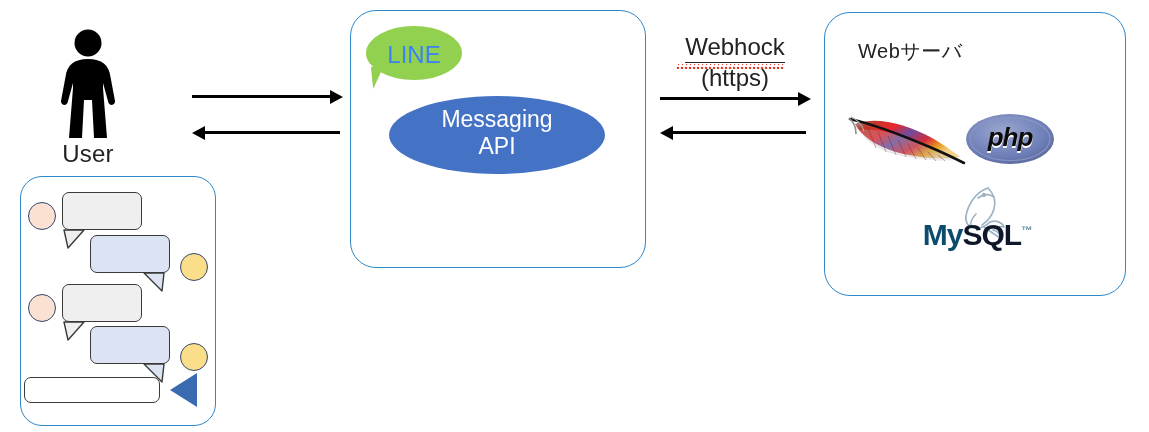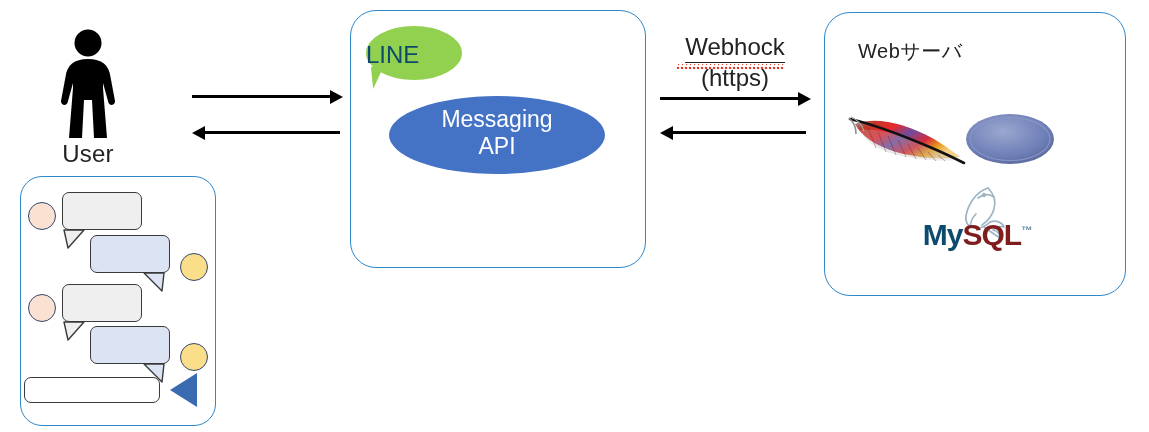--- a/index.html
+++ b/index.html
@@ -60,22 +60,22 @@
     background:#92D050;border-radius:50%/50%;
   }
   #line-bubble-tail{
     position:absolute;left:372px;top:66px;width:0;height:0;
     border-left:13px solid #92D050;
     border-bottom:22px solid transparent;
     border-right:7px solid transparent;
     transform:rotate(-6deg);
   }
   #line-bubble-label{
-    position:absolute;left:366px;top:41px;width:96px;text-align:left;
-    font-size:24px;color:#0c4a6e;z-index:3;
+    position:absolute;left:366px;top:41px;width:96px;text-align:center;
+    font-size:24px;color:#3b82f6;z-index:3;
   }
   #messaging-api-ellipse{
     position:absolute;left:389px;top:96px;width:216px;height:78px;
     background:#4472C4;border-radius:50%;
   }
   #messaging-api-label{
     position:absolute;left:389px;top:106px;width:216px;text-align:center;
     color:#ffffff;font-size:23px;line-height:27px;z-index:3;
   }
 
@@ -122,21 +122,21 @@
     font-size:26px;font-style:italic;font-weight:bold;color:#0b0b0b;
     letter-spacing:-1px;z-index:3;
     text-shadow:0 1.5px 0 #ffffff;
   }
   #mysql-logo{position:absolute;left:918px;top:182px;width:118px;height:72px;}
   #mysql-text{
     position:absolute;left:918px;top:218px;width:118px;text-align:center;
     font-size:30px;font-weight:bold;letter-spacing:-1px;
   }
   .mysql-my{color:#0c4a6e;}
-  .mysql-sql{color:#7f1d1d;}
+  .mysql-sql{color:#0f172a;}
   .mysql-tm{color:#5D87A1;font-size:11px;vertical-align:super;}
 </style>
 </head>
 <body>
 
 <div class="stage">
 
   <div class="abs" id="user-figure">
     <svg width="72" height="115" viewBox="0 0 72 115" xmlns="http://www.w3.org/2000/svg">
       <circle cx="36" cy="15" r="13.5" fill="#000"></circle>
@@ -255,20 +255,21 @@
         <radialGradient id="phpGrad" cx="0.42" cy="0.35" r="0.78">
           <stop offset="0%" stop-color="#9aa7cf"></stop>
           <stop offset="62%" stop-color="#6f7fb8"></stop>
           <stop offset="100%" stop-color="#515f92"></stop>
         </radialGradient>
       </defs>
       <ellipse cx="45" cy="26" rx="44" ry="25" fill="url(#phpGrad)"></ellipse>
       <ellipse cx="45" cy="26" rx="40" ry="21.5" fill="none" stroke="#8d99c6" stroke-width="1.2" opacity="0.85"></ellipse>
     </svg>
   </div>
+  <div id="php-text">php</div>
 
   <div id="mysql-logo">
     <svg width="118" height="72" viewBox="0 0 118 72" xmlns="http://www.w3.org/2000/svg">
       <g stroke="#9DB4C4" stroke-width="1.7" fill="none" stroke-linecap="round" stroke-linejoin="round">
 
         <path d="M70 6 C58 10 50 22 48 34 C47 40 50 45 56 46 C62 47 68 44 72 40"></path>
         <path d="M70 6 C76 12 78 20 76 27 C74 34 70 39 64 43"></path>
 
         <path d="M60 16 C66 12 72 12 76 15"></path>
 

